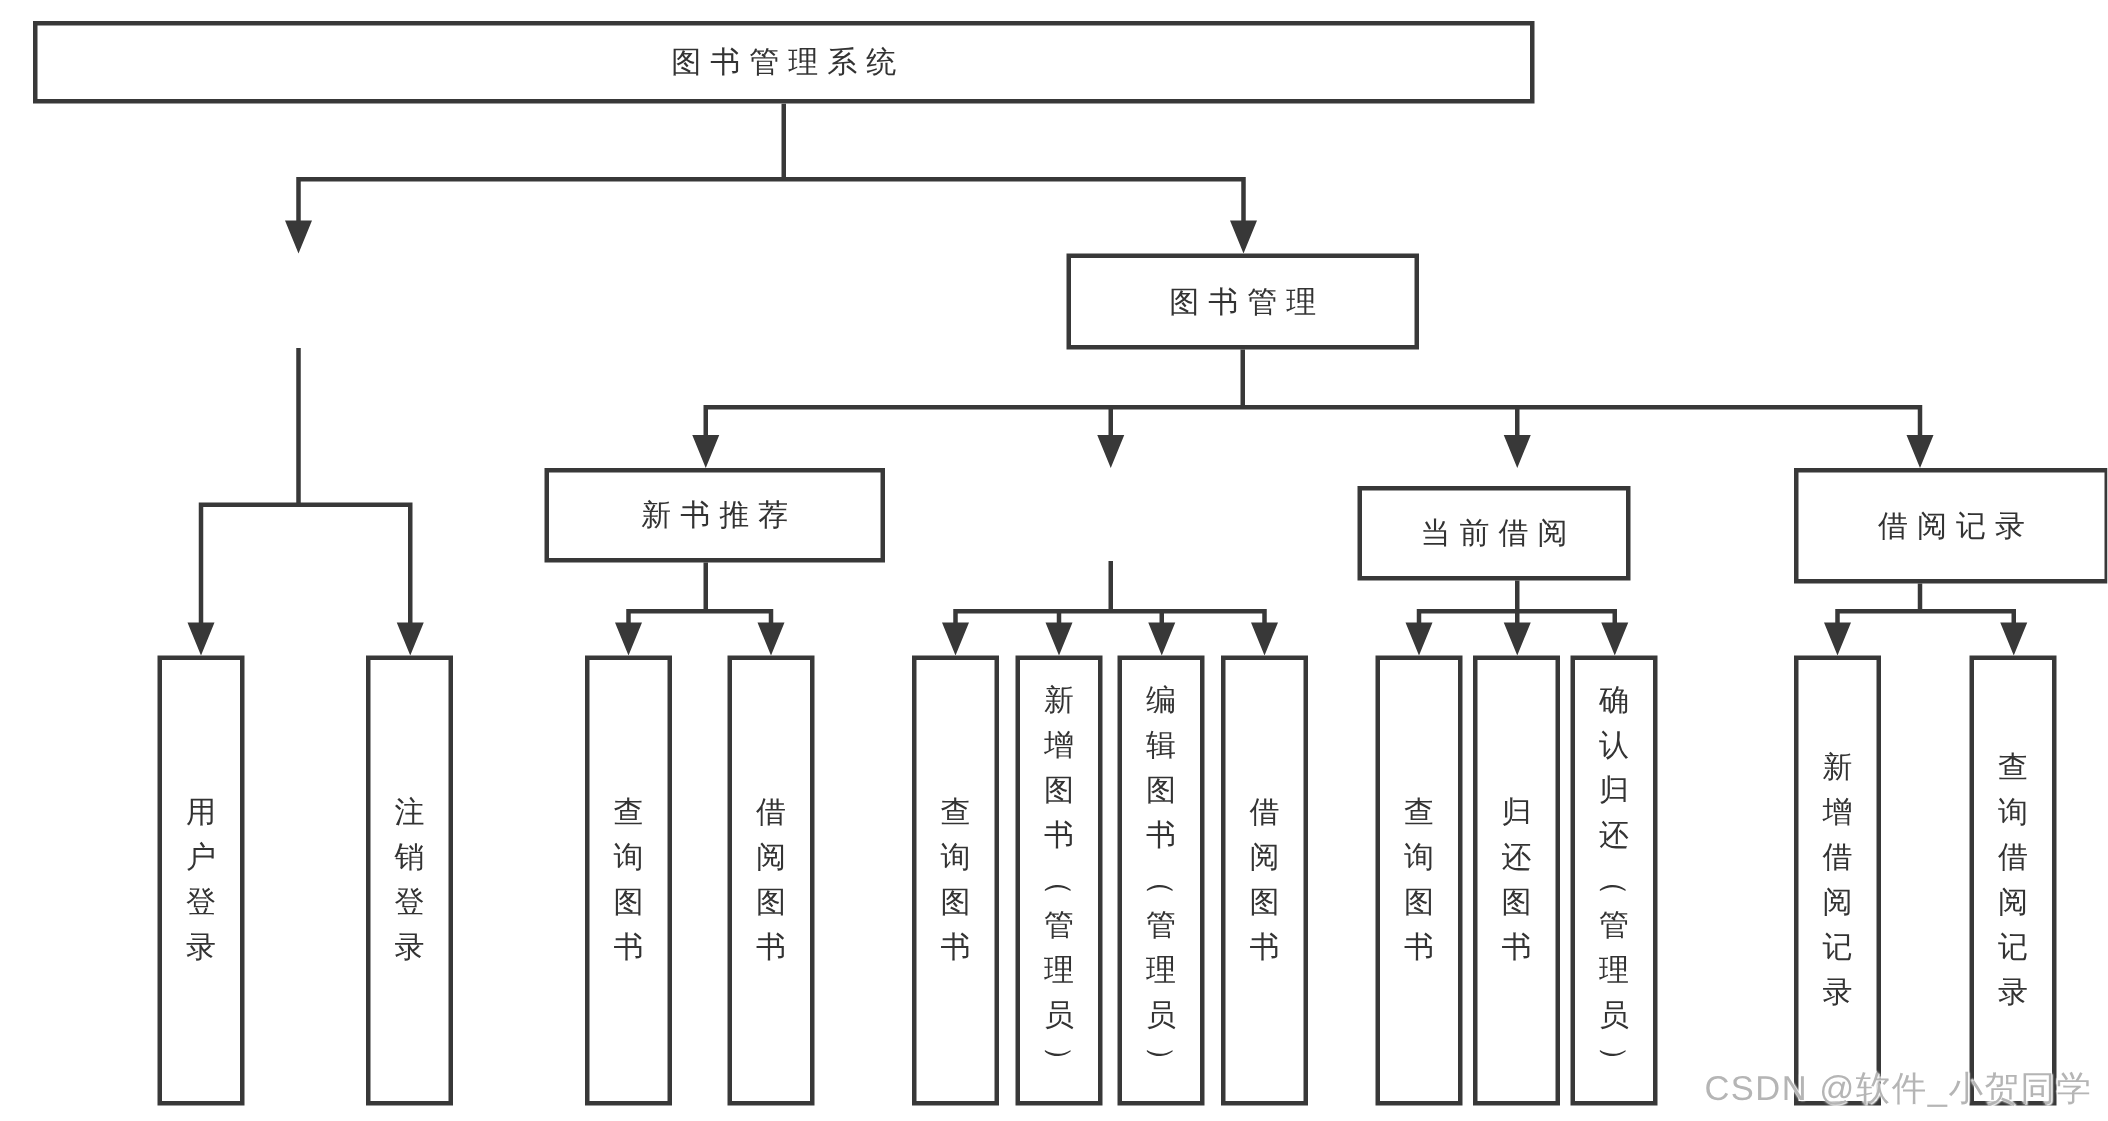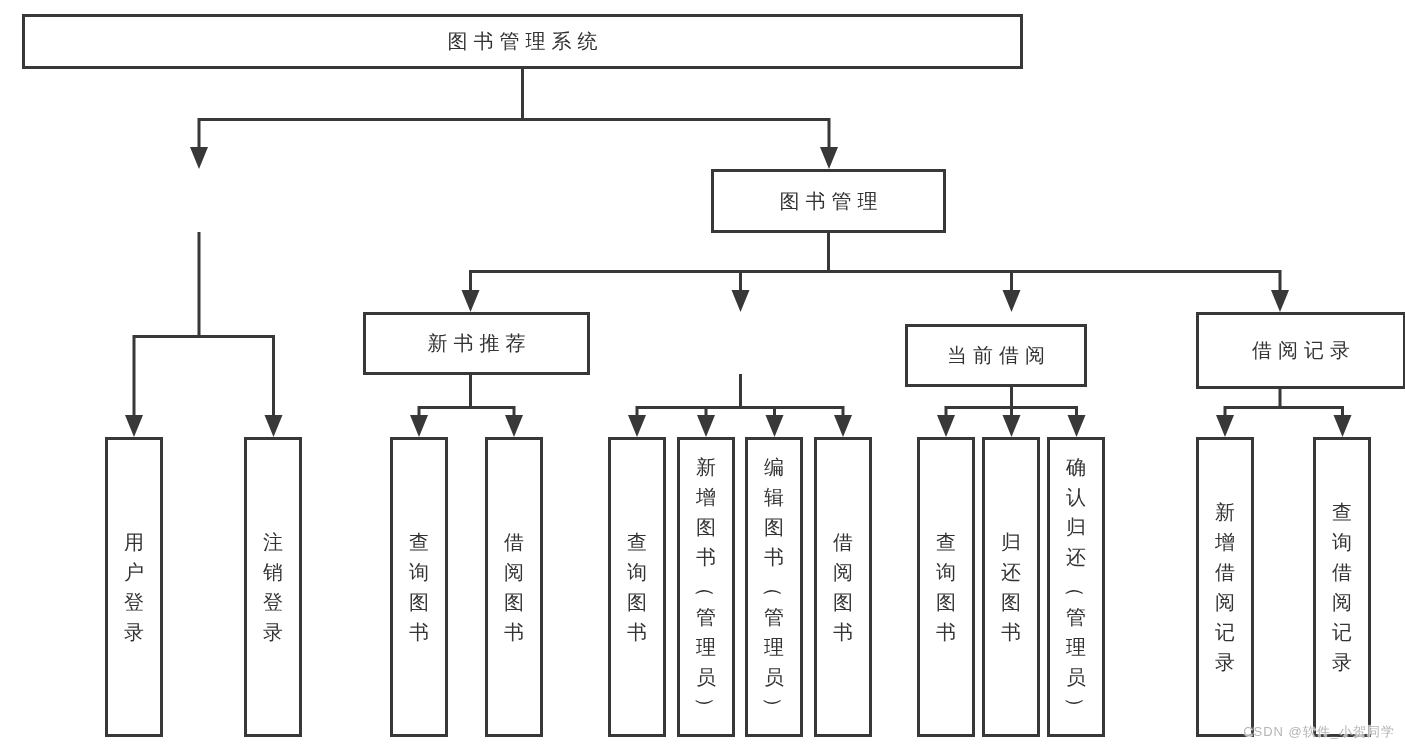--- a/index.html
+++ b/index.html
@@ -45,21 +45,21 @@
     display: block;
     height: 30px;
     line-height: 30px;
     text-align: center;
   }
   .leaf .vchar.rot { transform: rotate(90deg); }
   .watermark {
     position: absolute;
     right: 10px;
     bottom: 6px;
-    font-size: 13px;
+    font-size: 23px;
     letter-spacing: 1px;
     color: #b5b5b5;
     text-shadow: 0 0 2px #ffffff, 1px 1px 1px rgba(255,255,255,0.95), -1px -1px 1px rgba(255,255,255,0.85);
     z-index: 5;
   }
 </style>
 </head>
 <body>
 
 <div class="canvas">

